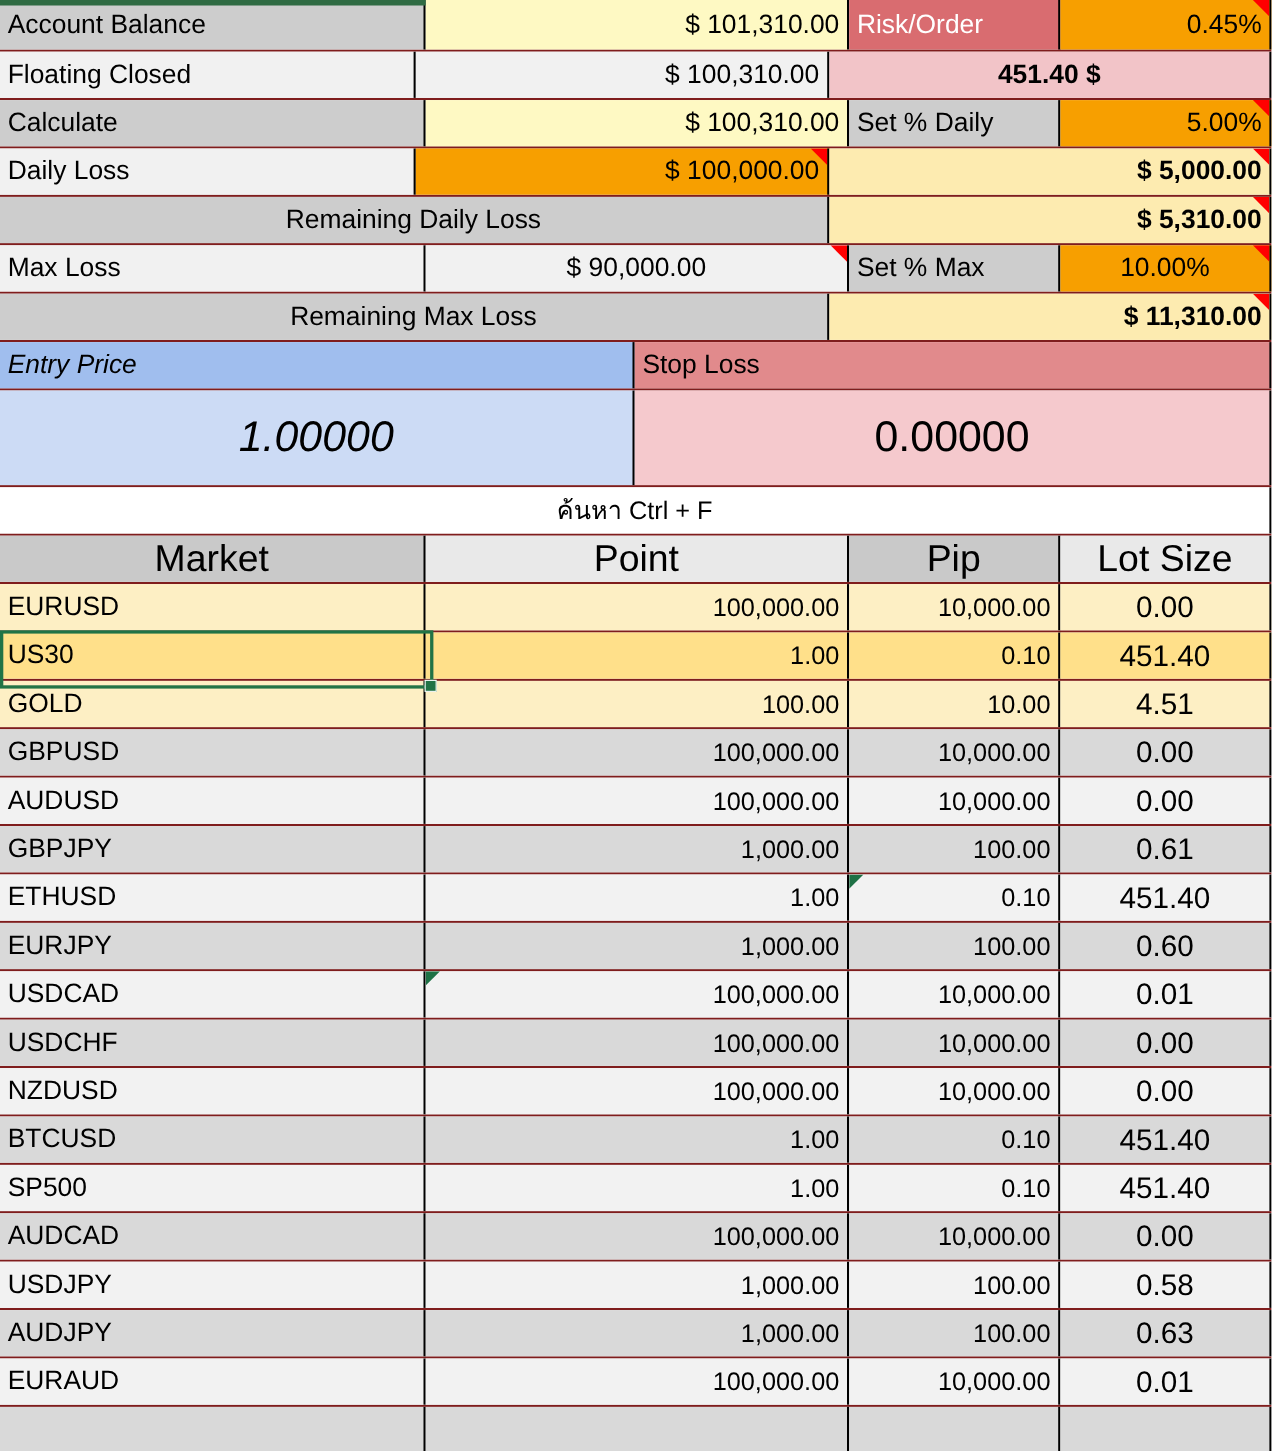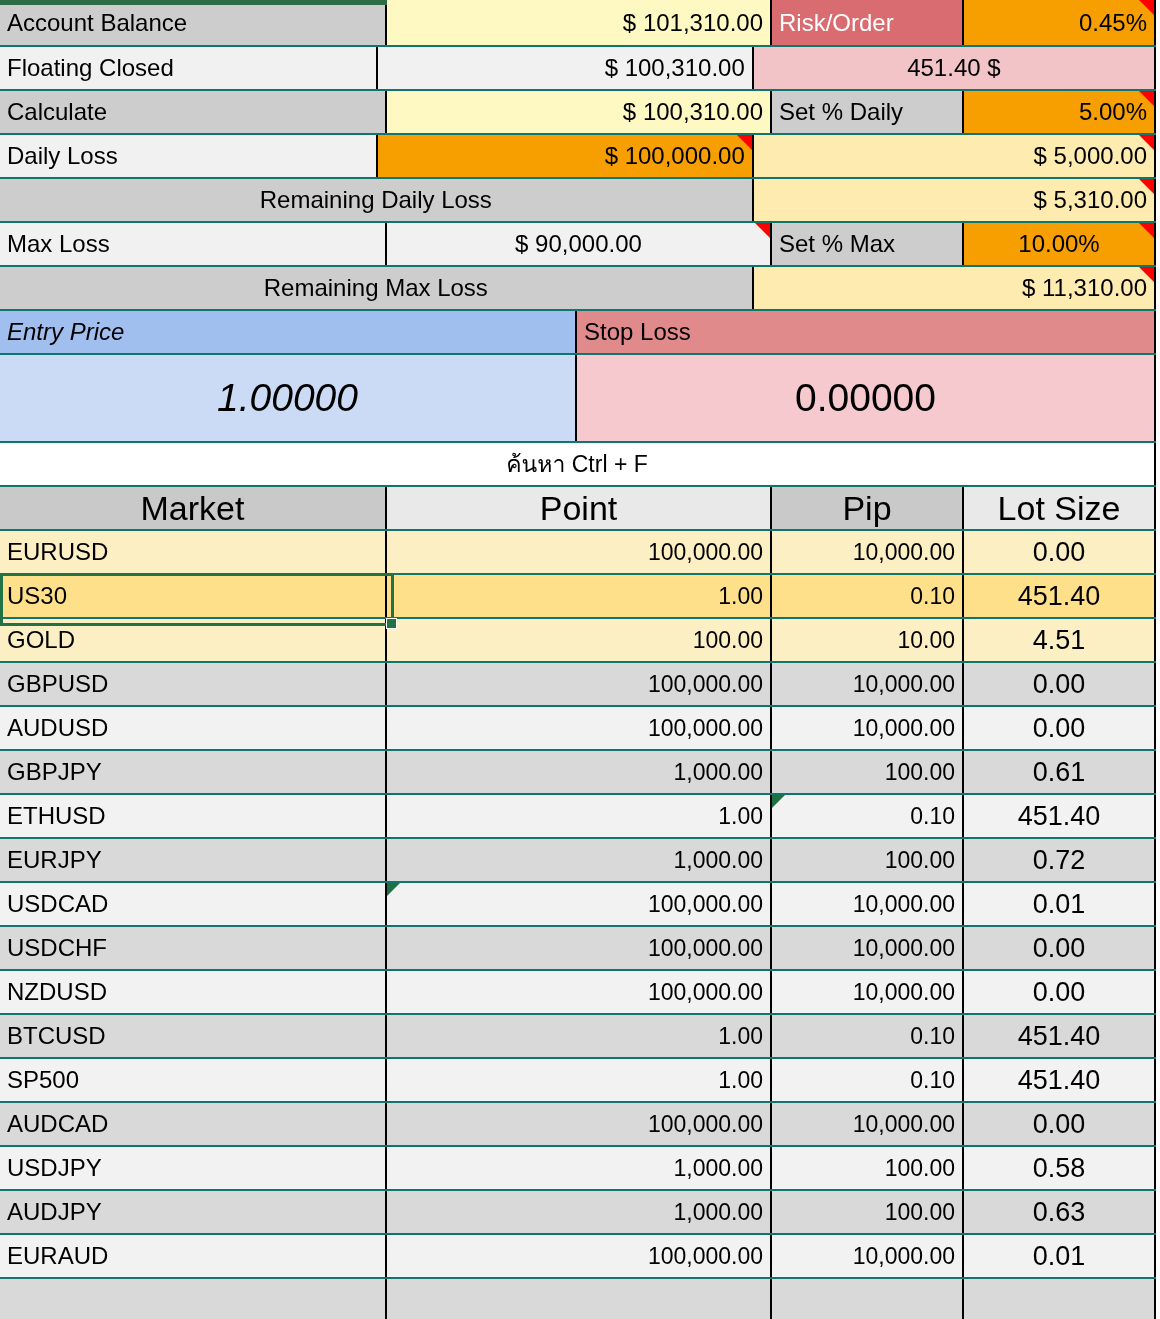--- a/index.html
+++ b/index.html
@@ -1,29 +1,29 @@
 <!DOCTYPE html>
 <html><head>
 <meta charset="utf-8">
 <style>
   html,body{margin:0;padding:0;background:#ffffff;}
   .sheet{
     position:relative;width:1156px;height:1319px;background:#ffffff;
     font-family:"Liberation Sans","DejaVu Sans",sans-serif;color:#000;
     overflow:hidden;
   }
-  .row{display:flex;box-sizing:border-box;height:44px;border-bottom:2px solid #0f766e;}
+  .row{display:flex;box-sizing:border-box;height:44px;border-bottom:2px solid #7f1d1d;}
   .h47{height:47px;}
   .h88{height:88px;}
   .cell{
     box-sizing:border-box;border-right:2px solid #000;display:flex;align-items:center;
     font-size:24px;position:relative;padding:0 7px;overflow:hidden;white-space:nowrap;
   }
   .w1{width:387px;}.w2{width:385px;}.w3{width:192px;}.w4{width:192px;}
-  .w12{width:772px;}.w34{width:412px;}
+  .w12{width:772px;}.w34{width:412px;font-weight:bold;}
   .wE{width:577px;font-style:italic;}.wS{width:579px;}.wFull{width:1156px;}
   .right{justify-content:flex-end;}
   .center{justify-content:center;}
   
   .bg-gd{background:#CDCDCD;}
   .bg-gd2{background:#fef9c3;}
   .bg-gl{background:#F1F1F1;}
   .bg-or{background:#F79F00;}
   .bg-yt{background:#FDEBB0;}
   .bg-pk{background:#F2C4C8;}
@@ -301,21 +301,21 @@
         <div class="cell w1 mcell">
           <span>EURJPY</span>
         </div>
         <div class="cell w2 ncell">
           <span>1,000.00</span>
         </div>
         <div class="cell w3 ncell">
           <span>100.00</span>
         </div>
         <div class="cell w4 lcell">
-          <span>0.72</span>
+          <span>0.60</span>
         </div>
       </div>
       <div class="row trow t-light">
         <div class="cell w1 mcell">
           <span>USDCAD</span>
         </div>
         <div class="cell w2 ncell">
           <span class="tri-green"></span>
           <span>100,000.00</span>
         </div>

